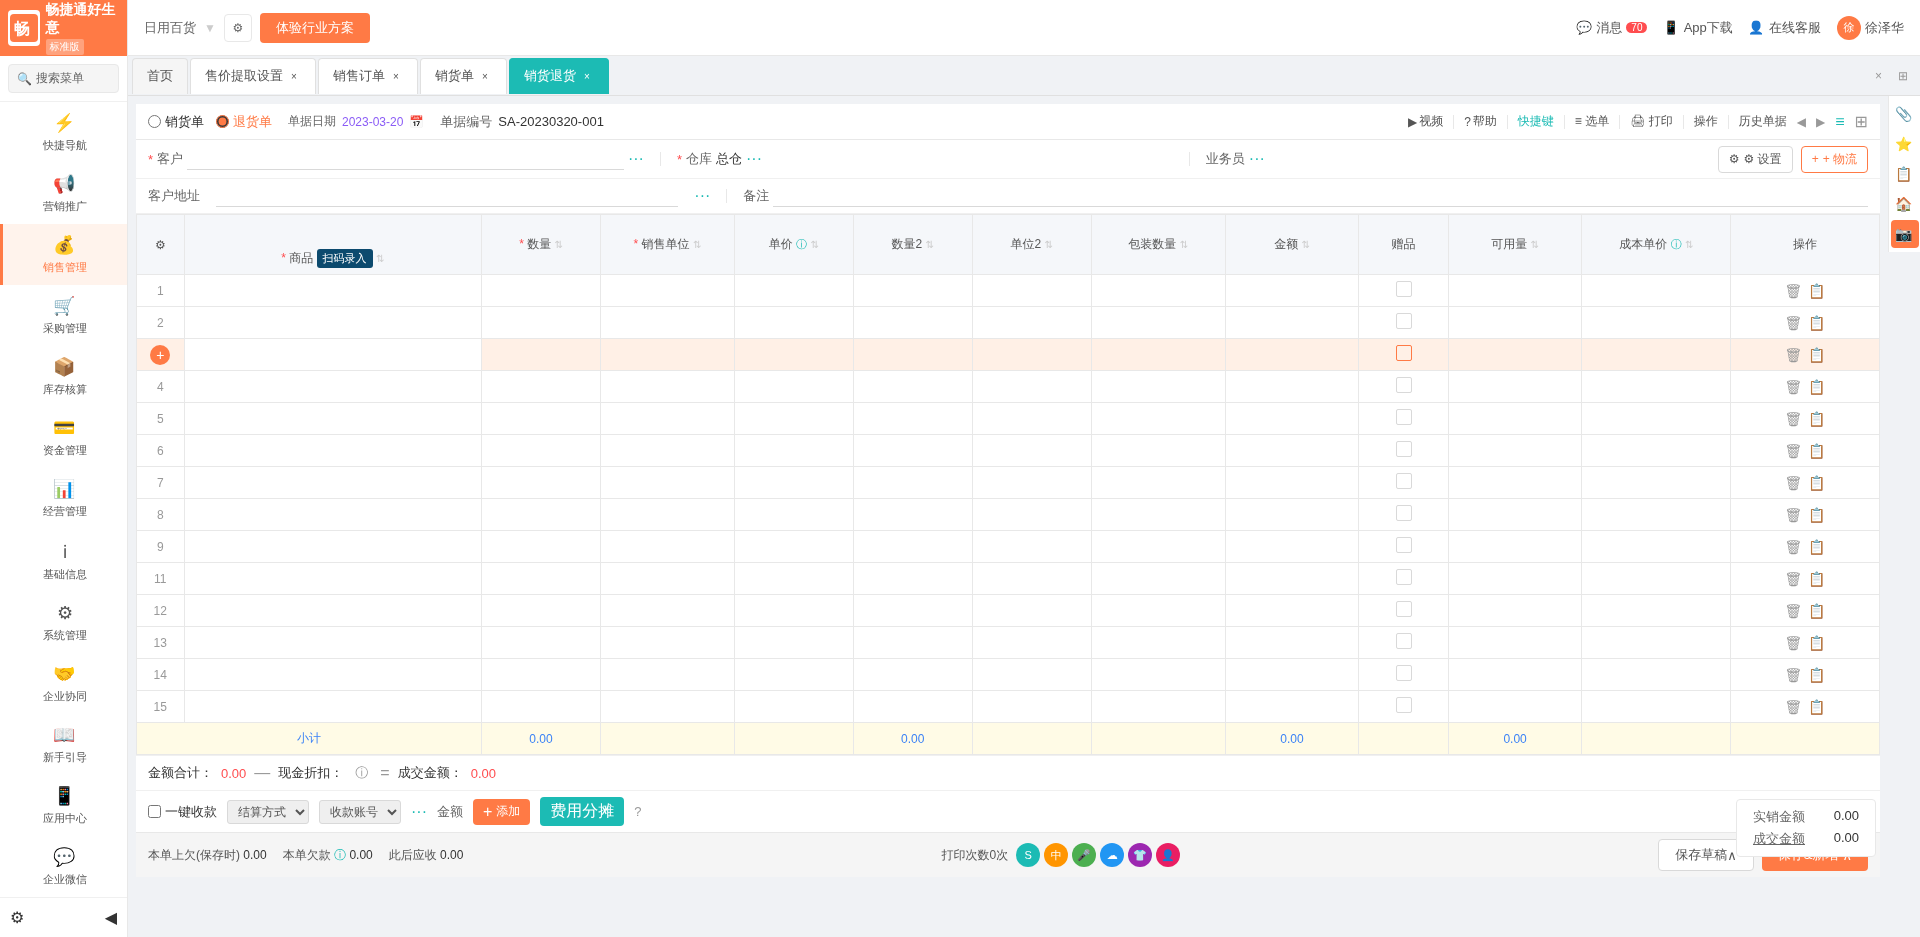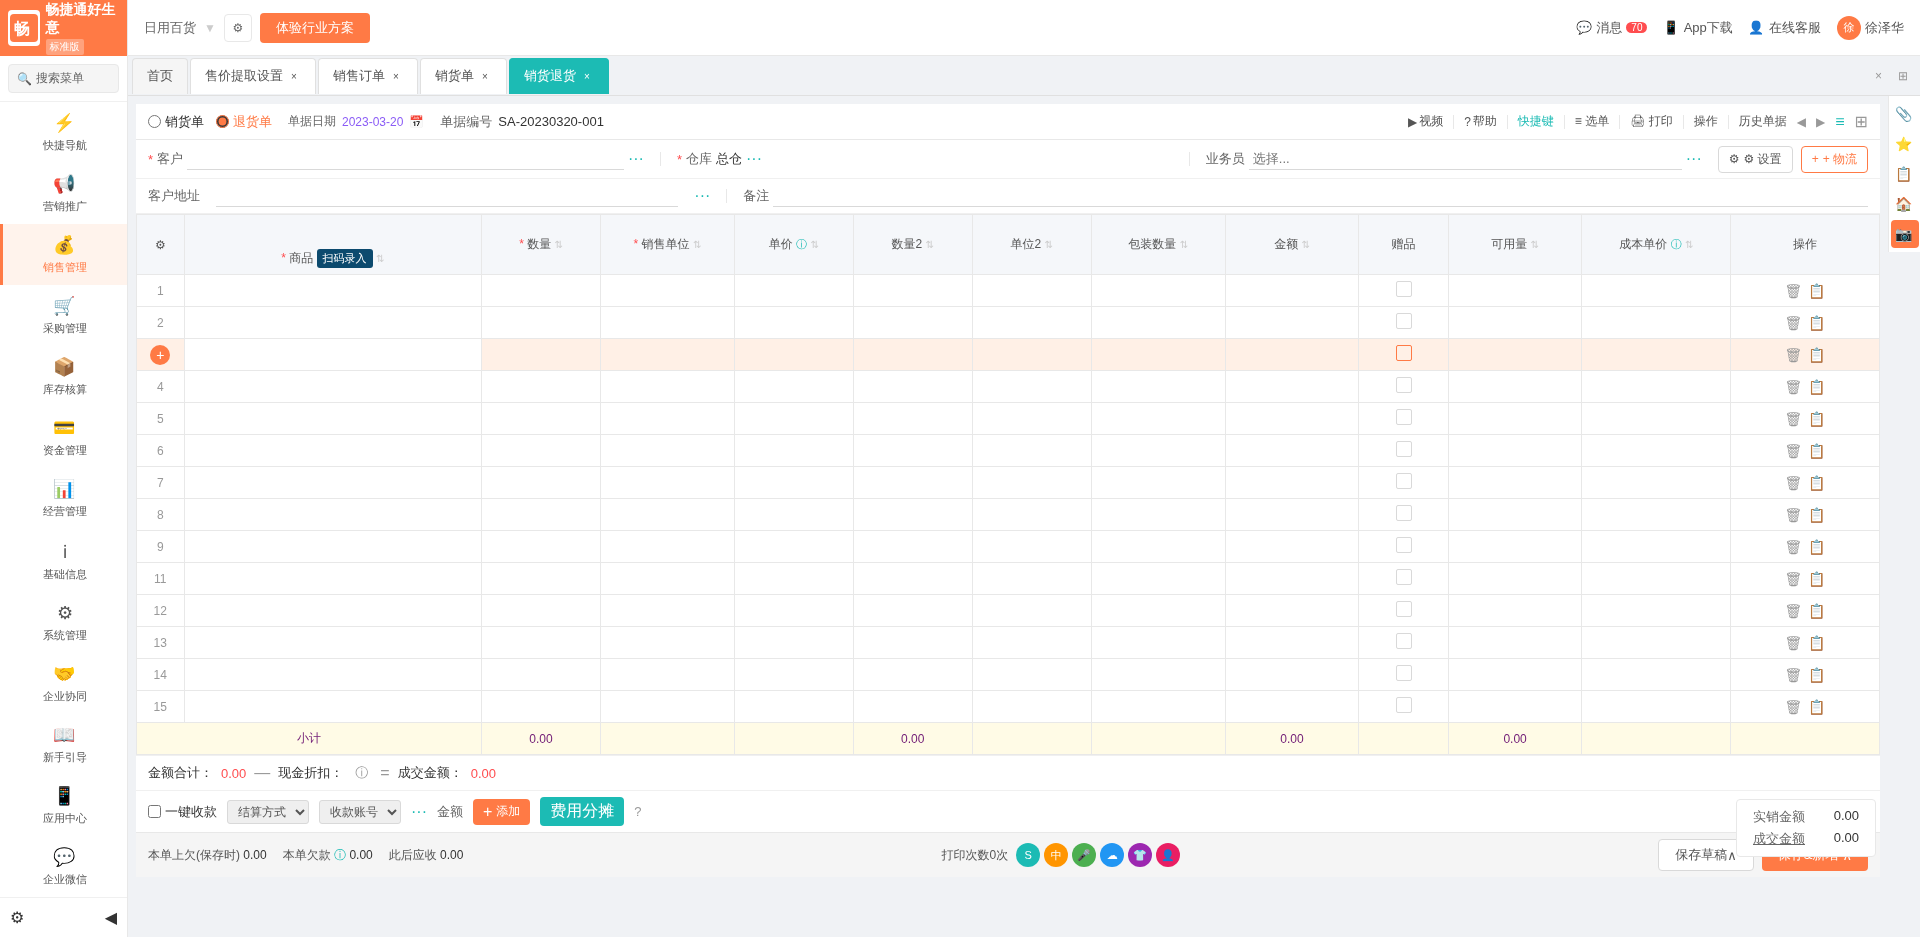--- a/index.html
+++ b/index.html
@@ -62,21 +62,21 @@
     .data-table tr.highlighted td:nth-child(2) { background: #fff; }
     .row-num { color: #999; }
     .add-row-btn { width: 20px; height: 20px; background: #ff7a45; color: #fff; border-radius: 50%; display: inline-flex; align-items: center; justify-content: center; cursor: pointer; font-size: 14px; line-height: 1; }
     .sort-icon { color: #ccc; font-size: 10px; cursor: pointer; }
     .barcode-btn { background: #0c4a6e; color: #fff; border: none; border-radius: 3px; padding: 2px 6px; font-size: 11px; cursor: pointer; margin-top: 28px; }
     .checkbox-cell { width: 16px; height: 16px; border: 1px solid #d9d9d9; border-radius: 2px; display: inline-flex; align-items: center; justify-content: center; cursor: pointer; }
     .action-icons { display: flex; align-items: center; justify-content: center; gap: 6px; }
     .action-icon { color: #999; cursor: pointer; font-size: 14px; }
 
     
-    .summary-row td { background: #fffbe6; font-weight: 500; color: #701a75; }
+    .summary-row td { background: #fffbe6; font-weight: 500; color: #3b82f6; }
     .payment-select { border: 1px solid #d9d9d9; border-radius: 3px; padding: 3px 6px; font-size: 12px; color: #555; }
     .btn-add-row { background: #ff7a45; color: #fff; border: none; border-radius: 4px; padding: 4px 10px; cursor: pointer; font-size: 12px; display: flex; align-items: center; gap: 4px; }
     .btn-fee-split { background: #1cbbb4; color: #fff; border: none; border-radius: 4px; padding: 4px 10px; cursor: pointer; font-size: 16px; }
     .btn-save-draft { background: #fff; border: 1px solid #d9d9d9; border-radius: 4px; padding: 6px 16px; cursor: pointer; font-size: 13px; color: #555; display: flex; align-items: center; }
     .btn-save-new { background: #ff7a45; color: #fff; border: none; border-radius: 4px; padding: 6px 16px; cursor: pointer; font-size: 13px; display: flex; align-items: center; gap: 4px; }
     .info-icon { color: #1cbbb4; cursor: pointer; font-size: 11px; }
 
     
     ::-webkit-scrollbar { width: 6px; height: 6px; }
     ::-webkit-scrollbar-thumb { background: #ccc; border-radius: 3px; }
@@ -292,21 +292,20 @@
       <div class="divider" style="margin:0 16px;"></div>
       <div style="display:flex;align-items:center;gap:4px;flex:1;padding:8px 0;">
         <label style="color:#ff4d4f;font-size:13px;">*</label>
         <label style="color:#666;font-size:13px;white-space:nowrap;">仓库</label>
         <span style="font-size:13px;color:#333;">总仓</span>
         <span style="color:#1cbbb4;cursor:pointer;font-size:16px;">···</span>
       </div>
       <div class="divider" style="margin:0 16px;"></div>
       <div style="display:flex;align-items:center;gap:4px;flex:1;padding:8px 0;">
         <label style="color:#666;font-size:13px;white-space:nowrap;">业务员</label>
-        <input class="form-field-input" style="flex: 1 1 0%;" placeholder="选择...">
         <span style="color:#1cbbb4;cursor:pointer;font-size:16px;">···</span>
       </div>
       <div style="display:flex;gap:8px;margin-left:16px;">
         <button class="btn-setting">
           <span>⚙</span>
           <span>⚙ 设置</span>
         </button>
         <button class="btn-add-logistics">
           <span>+</span>
           <span>+ 物流</span>

